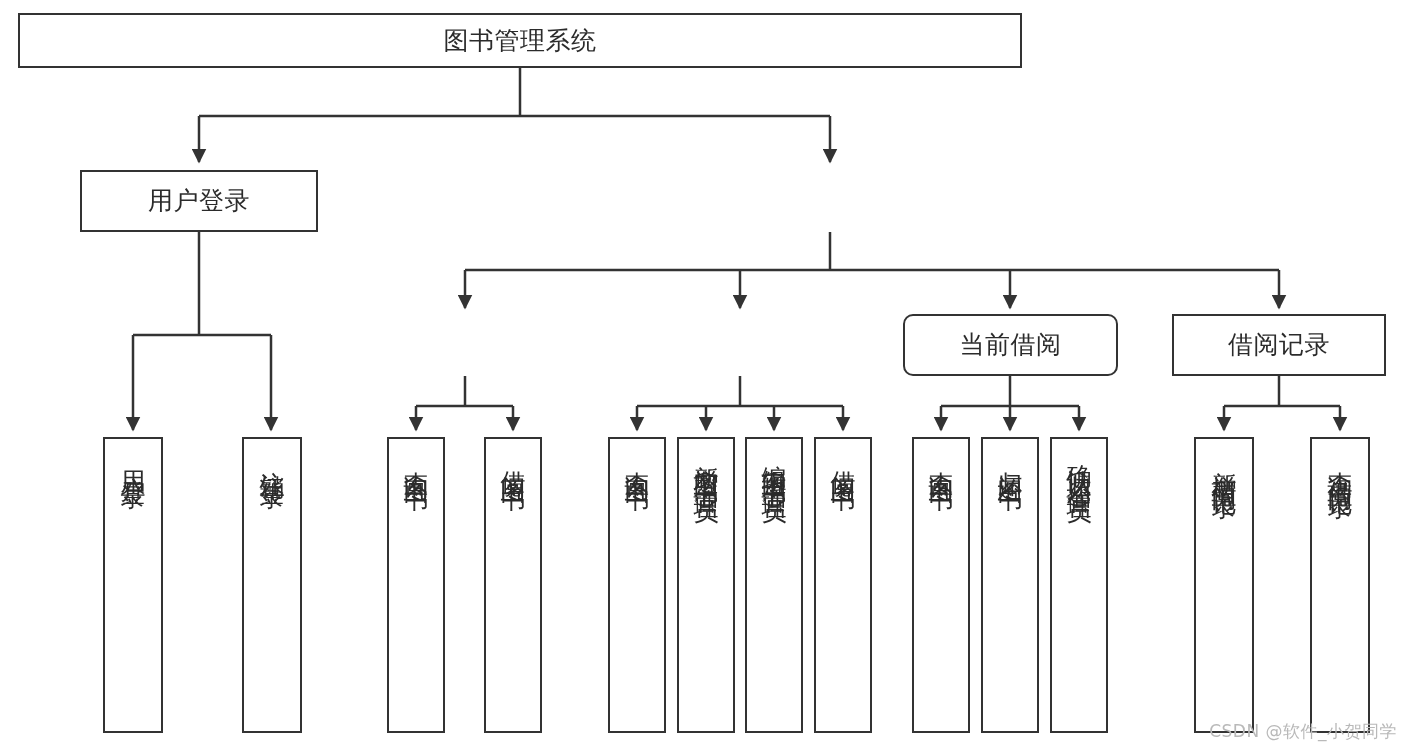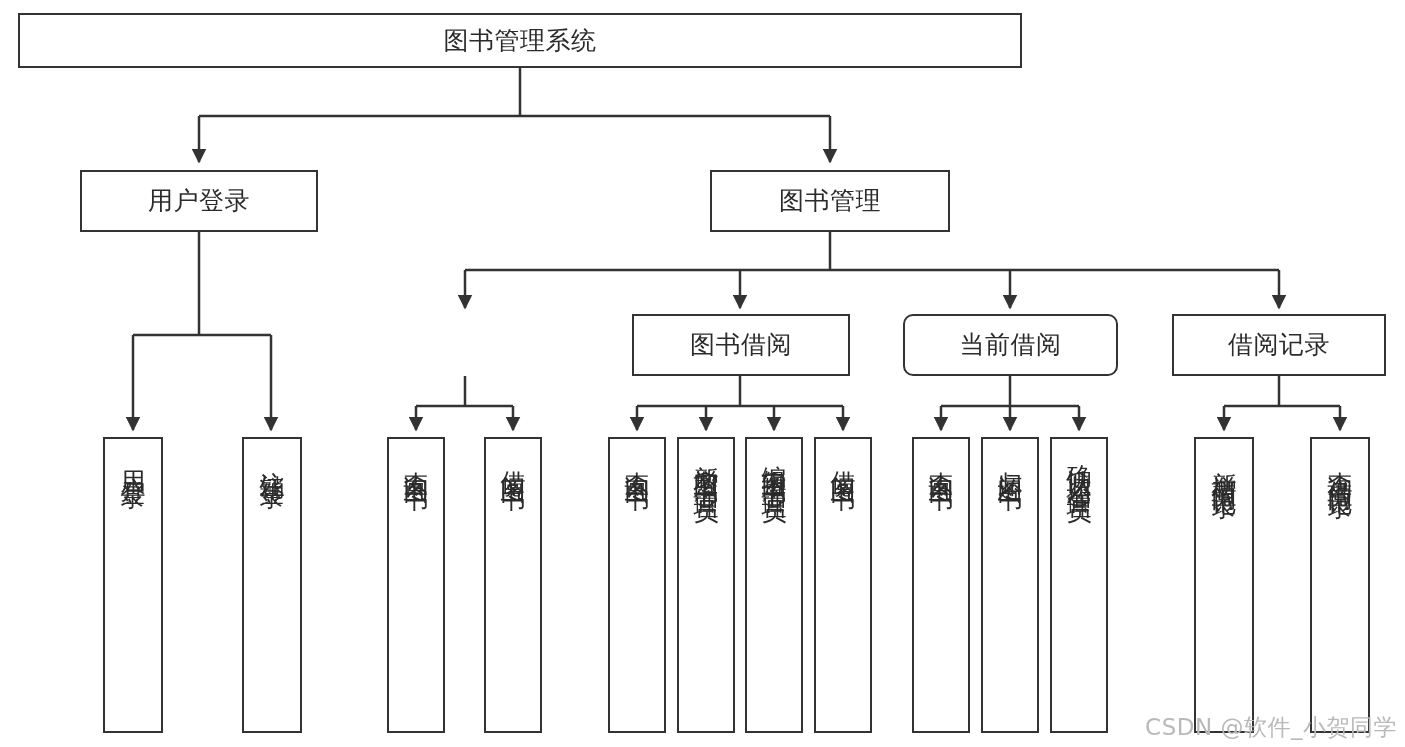--- a/index.html
+++ b/index.html
@@ -61,21 +61,21 @@
     line-height: 1;
     white-space: nowrap;
   }
   .node.vertical.tall-text {
     padding-top: 6px;
   }
   #watermark {
     position: absolute;
     right: 8px;
     bottom: 4px;
-    font-size: 23px;
+    font-size: 17px;
     color: #b9b9b9;
     letter-spacing: 0.5px;
     white-space: nowrap;
     z-index: 5;
   }
 </style>
 </head>
 <body>
 
 <div id="diagram-root">
@@ -132,28 +132,22 @@
   </svg>
 
   <div class="node root horizontal" style="left:18px; top:13px; width:1004px; height:55px;">
     <span class="node-label">图书管理系统</span>
   </div>
 
   <div class="node horizontal" style="left:80px; top:170px; width:238px; height:62px;">
     <span class="node-label">用户登录</span>
   </div>
 
-  <div class="node horizontal" style="left:710px; top:170px; width:240px; height:62px;">
-    <span class="node-label">图书管理</span>
-  </div>
-
-
-  <div class="node horizontal" style="left:632px; top:314px; width:218px; height:62px;">
-    <span class="node-label">图书借阅</span>
-  </div>
+
+
 
   <div class="node horizontal" style="left:903px; top:314px; width:215px; height:62px;border-radius:10px;">
     <span class="node-label">当前借阅</span>
   </div>
 
   <div class="node horizontal" style="left:1172px; top:314px; width:214px; height:62px;">
     <span class="node-label">借阅记录</span>
   </div>
 
   <div class="node vertical" style="left:103px; top:437px; width:60px; height:296px;">

